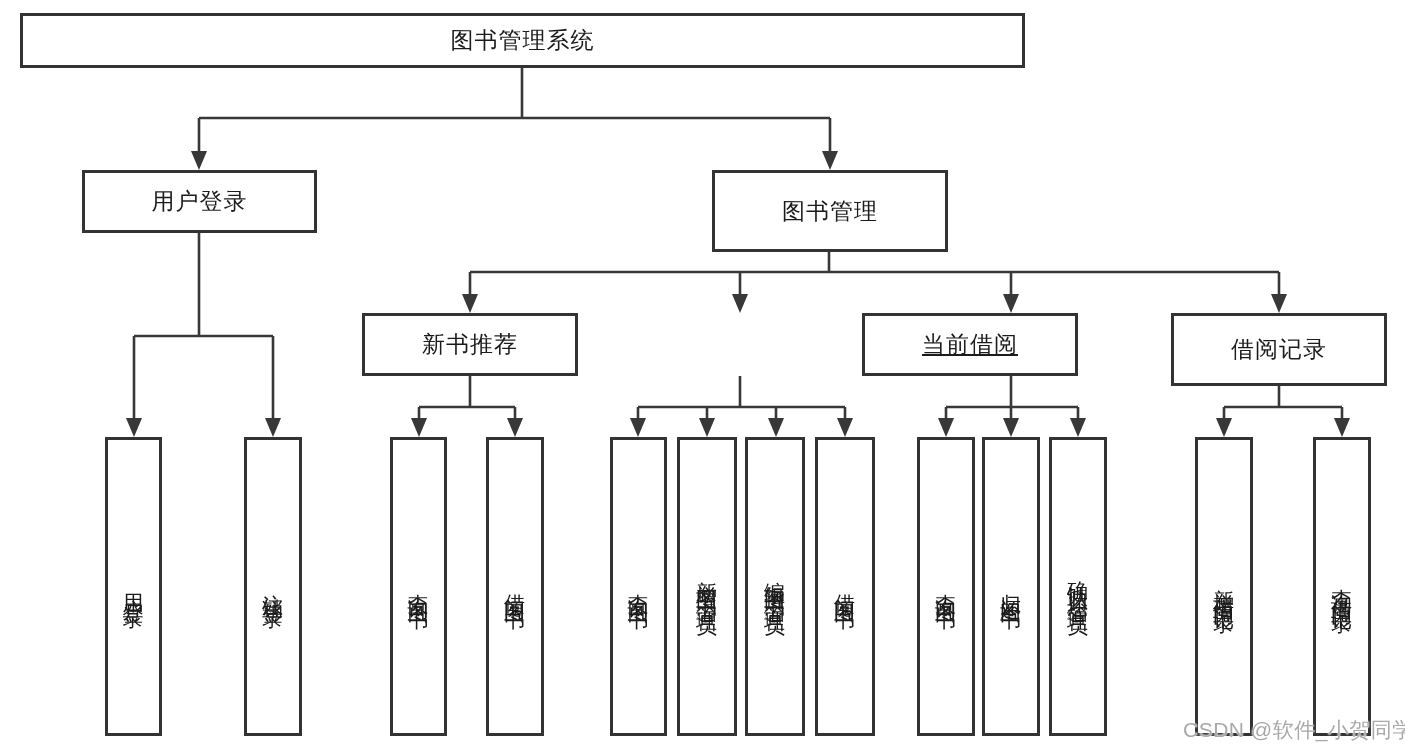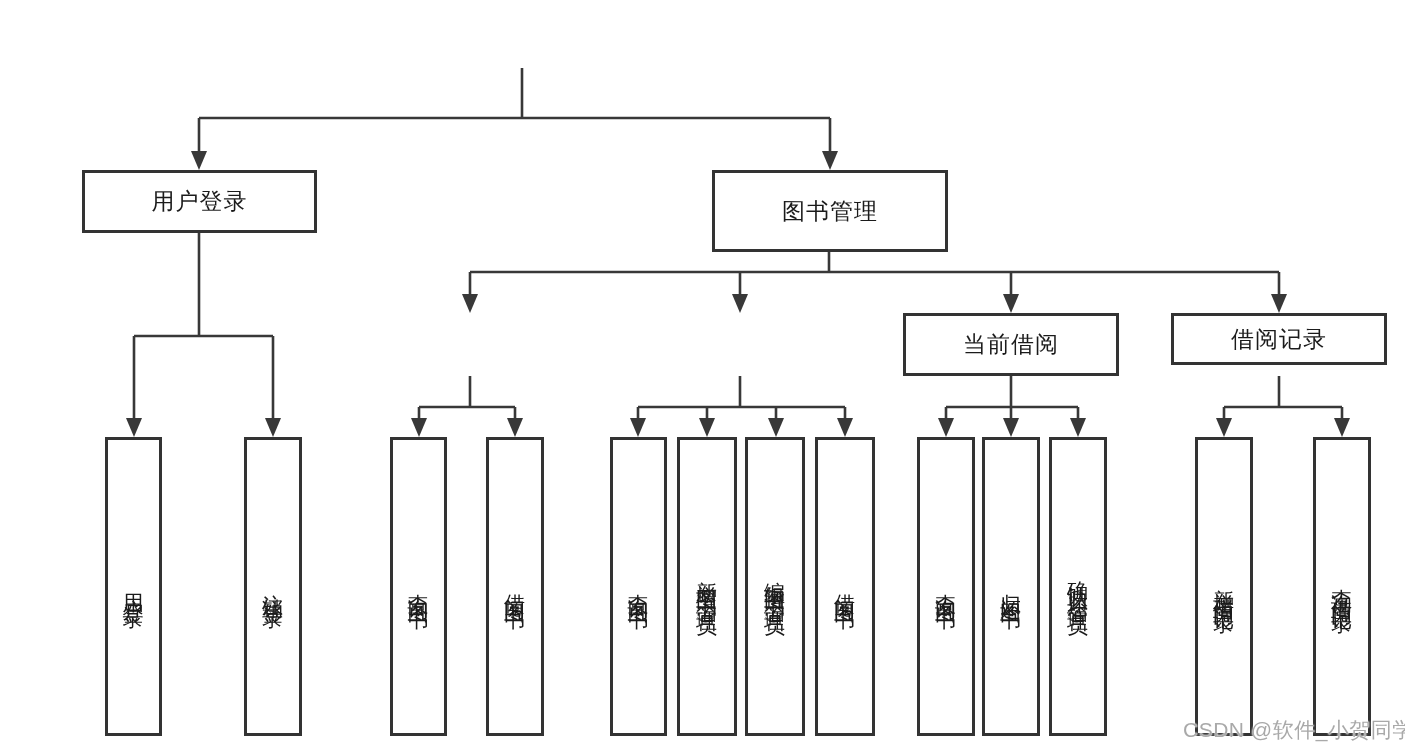--- a/index.html
+++ b/index.html
@@ -91,32 +91,38 @@
       <polygon points="768,418 784,418 776,437"></polygon>
       <polygon points="837,418 853,418 845,437"></polygon>
       <polygon points="938,418 954,418 946,437"></polygon>
       <polygon points="1003,418 1019,418 1011,437"></polygon>
       <polygon points="1070,418 1086,418 1078,437"></polygon>
       <polygon points="1216,418 1232,418 1224,437"></polygon>
       <polygon points="1334,418 1350,418 1342,437"></polygon>
     </g>
   </svg>
 
+  <div class="box hbox" style="left:20px; top:13px; width:1005px; height:55px;">
+    <span>图书管理系统</span>
+  </div>
 
   <div class="box hbox" style="left:82px; top:170px; width:235px; height:63px;">
     <span>用户登录</span>
   </div>
   <div class="box hbox" style="left:712px; top:170px; width:236px; height:82px;">
     <span>图书管理</span>
   </div>
 
-  <div class="box hbox" style="left:903px; top:313px; width:216px; height:63px;">
+  <div class="box hbox" style="left:362px; top:313px; width:216px; height:63px;">
+    <span>新书推荐</span>
+  </div>
+  <div class="box hbox" style="left:862px; top:313px; width:216px; height:63px;text-decoration:underline;">
     <span>当前借阅</span>
   </div>
-  <div class="box hbox" style="left:1171px; top:313px; width:216px; height:52px;">
+  <div class="box hbox" style="left:1171px; top:313px; width:216px; height:73px;">
     <span>借阅记录</span>
   </div>
 
   <div class="box vbox" style="left:105px; top:437px; width:57px; height:299px;">
     <span class="vtext">用户登录</span>
   </div>
   <div class="box vbox" style="left:244px; top:437px; width:58px; height:299px;">
     <span class="vtext">注销登录</span>
   </div>
 

